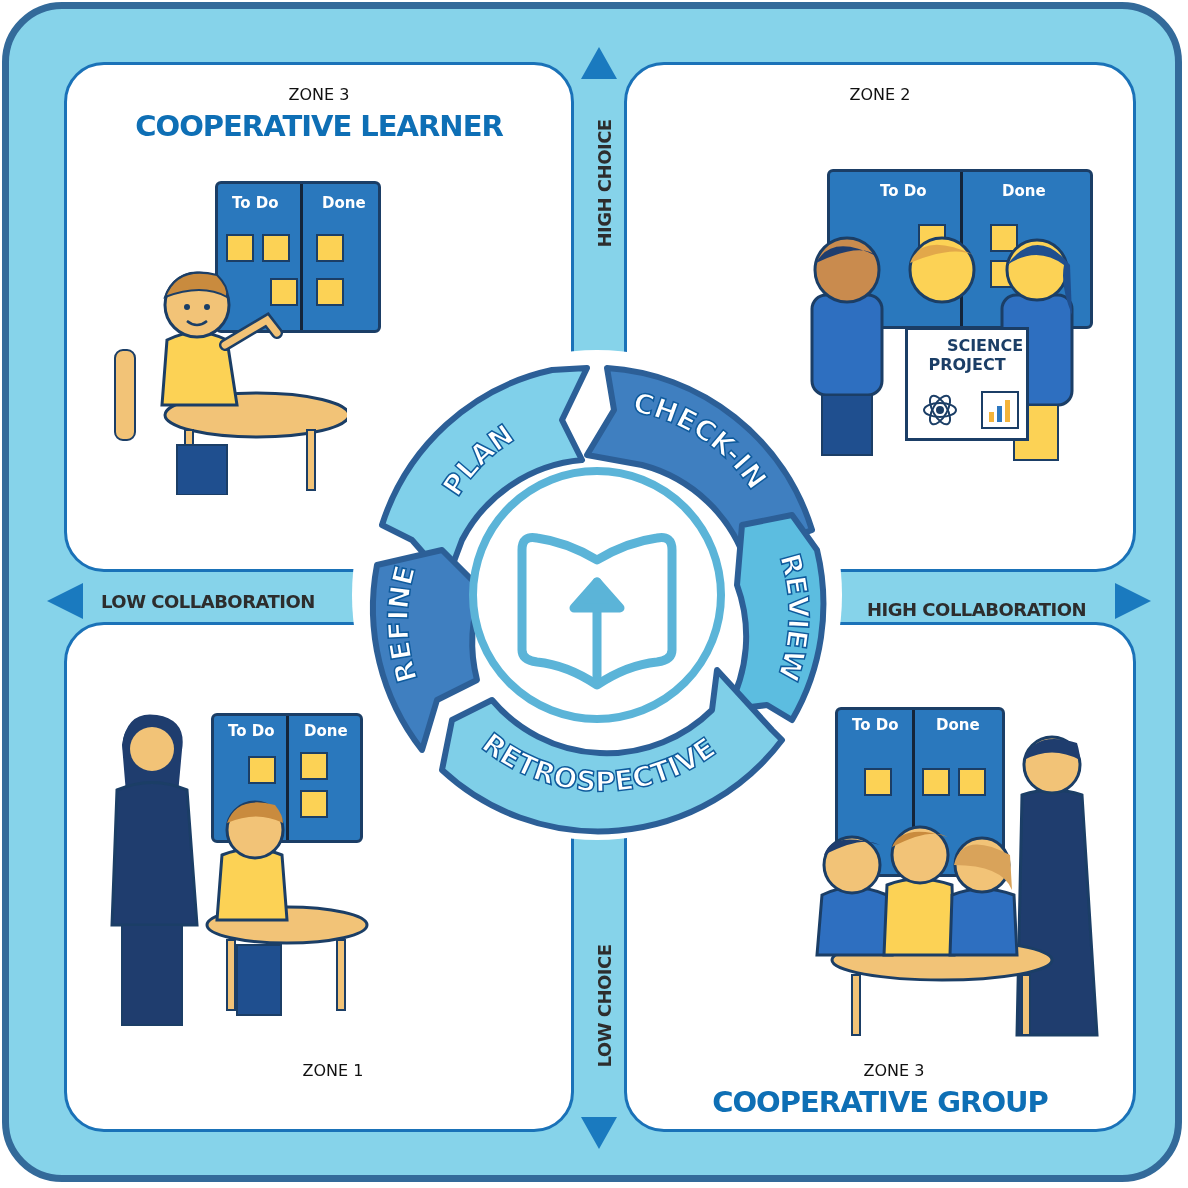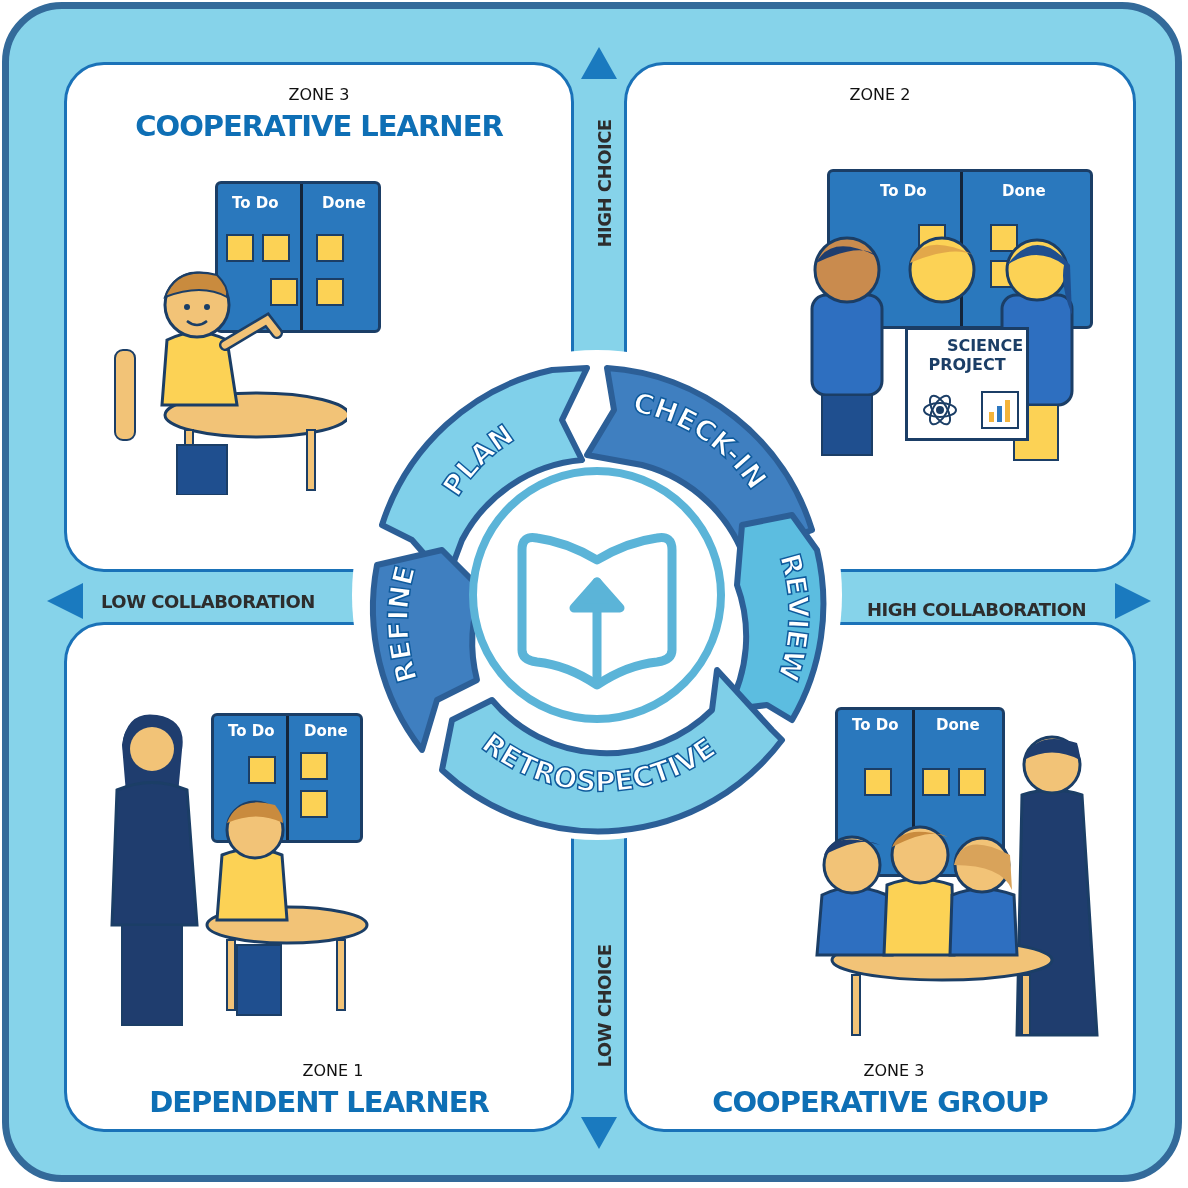--- a/index.html
+++ b/index.html
@@ -138,21 +138,20 @@
     <rect x="25" y="220" width="60" height="100" fill="#1f3d6e" stroke="#1b3e66" stroke-width="2"></rect>
     <ellipse cx="190" cy="220" rx="80" ry="18" fill="#f2c377" stroke="#1b3e66" stroke-width="3"></ellipse>
     <rect x="130" y="235" width="8" height="70" fill="#f2c377" stroke="#1b3e66" stroke-width="2"></rect>
     <rect x="240" y="235" width="8" height="70" fill="#f2c377" stroke="#1b3e66" stroke-width="2"></rect>
     <path d="M125 150 Q155 138 185 150 L190 215 L120 215Z" fill="#fcd255" stroke="#1b3e66" stroke-width="3"></path>
     <circle cx="158" cy="125" r="28" fill="#f2c377" stroke="#1b3e66" stroke-width="3"></circle>
     <path d="M130 118 Q140 90 178 100 Q186 110 186 118 Q160 105 130 118Z" fill="#c98b3e"></path>
     <rect x="140" y="240" width="44" height="70" fill="#1f4f8f" stroke="#1b3e66" stroke-width="2"></rect>
   </svg>
   <div class="zone-num">ZONE 1</div>
-  <div class="zone-title">DEPENDENT LEARNER</div>
 </div>
 
 <div class="quad q2">
   <div class="kanban" style="left:208px;top:82px;width:170px;height:170px;">
     <div class="col-div" style="left:74px"></div>
     <div class="hdr" style="left:14px;top:6px">To Do</div>
     <div class="hdr" style="left:98px;top:6px">Done</div>
     <div class="note" style="left:26px;top:58px"></div>
     <div class="note" style="left:84px;top:58px"></div>
       <div class="note" style="left:120px;top:58px"></div>

